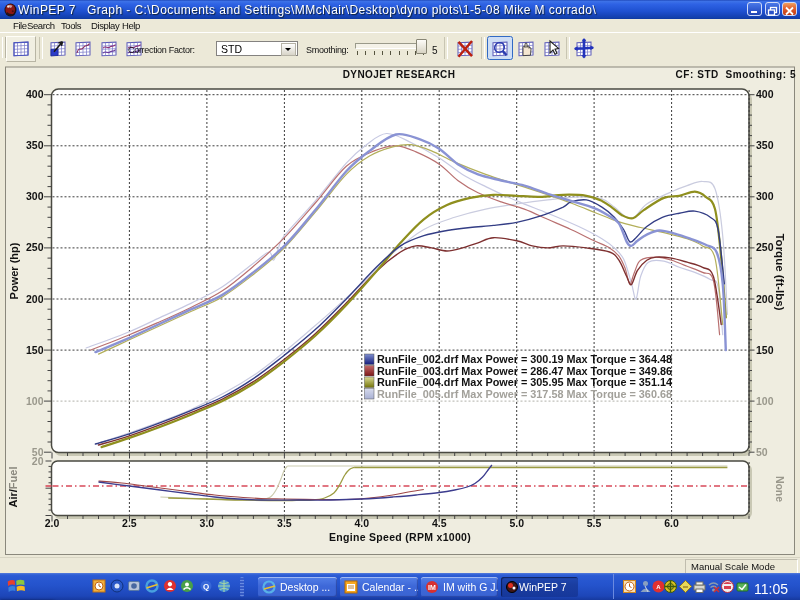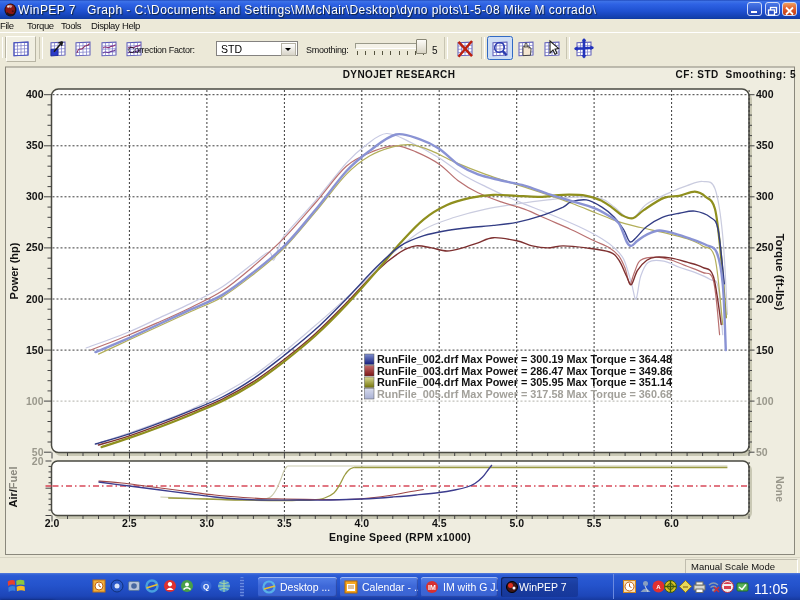--- a/index.html
+++ b/index.html
@@ -33,22 +33,22 @@
     <div style="position:absolute;left:2.5px;bottom:2px;width:6px;height:2.5px;background:#fff"></div>
   </div>
 <div class="wbtn" style="left:764.5px;background:linear-gradient(180deg,#4a78e8,#2a52c8 70%,#1e44b0)"><svg width="13" height="12">
       <rect x="4.5" y="2.5" width="6" height="5" fill="none" stroke="#fff" stroke-width="1.3"></rect>
       <rect x="2.5" y="5" width="6" height="5" fill="#2a52c8" stroke="#fff" stroke-width="1.3"></rect>
     </svg></div>
 <div class="wbtn" style="left:782px;background:linear-gradient(180deg,#f0a060,#e06030 45%,#c03a10)"><svg width="13" height="12">
       <path d="M3 2.5 L10 9.5 M10 2.5 L3 9.5" stroke="#fff" stroke-width="1.8"></path>
     </svg></div>
 <div class="menubar">
-<span style="left:0">File</span>
-    <span style="left:27px">Torque</span>
+<span style="left:13px">File</span>
+    <span style="left:27px">Search</span>
     <span style="left:61px">Tools</span>
     <span style="left:91px">Display</span>
     <span style="left:122px">Help</span>
 </div>
 <div class="toolbar"></div>
 <div style="position:absolute;left:2px;top:37px;width:2px;height:21px;border-left:1px solid #fff;border-right:1px solid #b8b5a4"></div>
 <div style="position:absolute;left:6px;top:36px;width:28px;height:24px;border:1px solid;border-color:#fffef8 #b8b5a4 #b8b5a4 #fffef8;background:#f1efe2"></div>
 <svg style="position:absolute;left:8px;top:36px" width="26" height="24">
     <g transform="translate(3,1) skewY(-3)">
       <rect x="3" y="6" width="14" height="13" fill="#ffffff" stroke="#5b5bb8" stroke-width="1"></rect>

